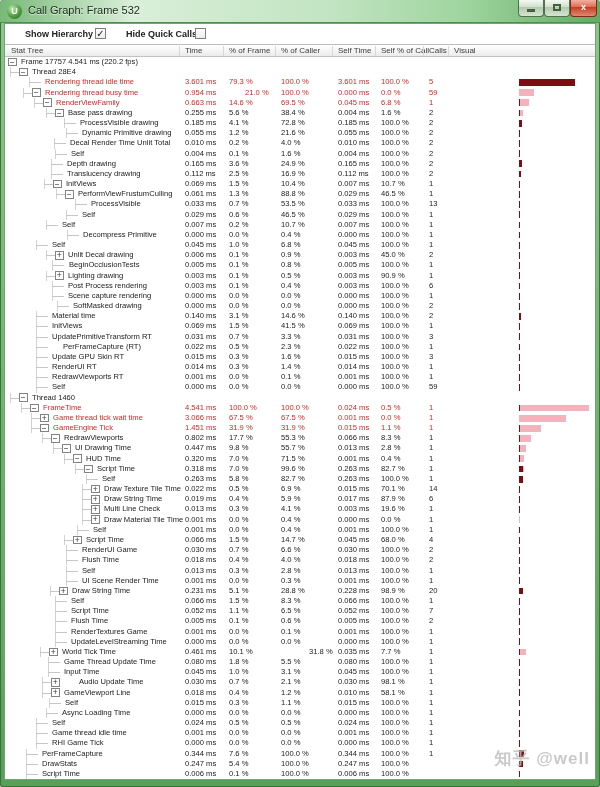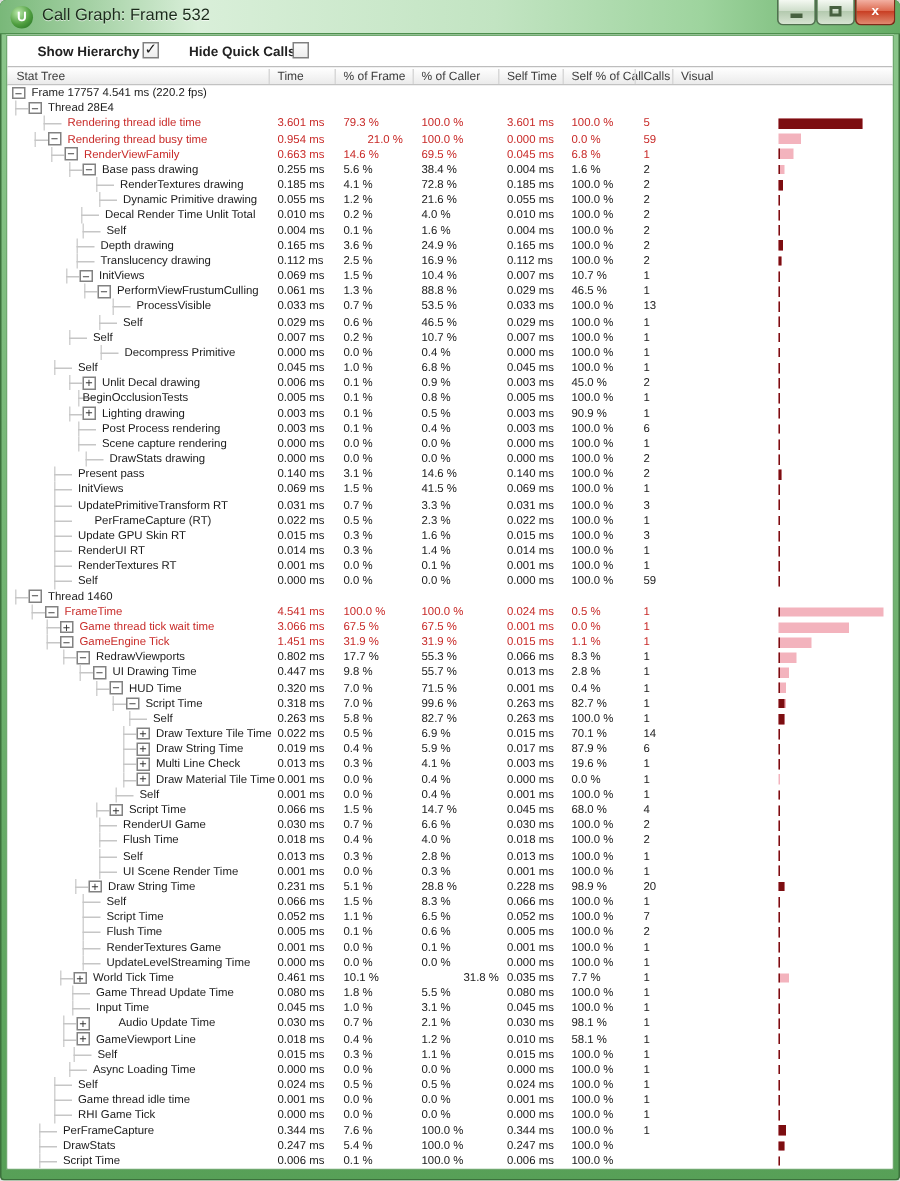--- a/index.html
+++ b/index.html
@@ -153,21 +153,21 @@
           <span class="cell" style="left: 333px;">0.004 ms</span>
           <span class="cell" style="left: 376px;">1.6 %</span>
           <span class="cell" style="left: 424px;">2</span>
           <span class="bar" style="left: 514px; width: 3.9px;">
             <i style="width: 1px;"></i>
           </span>
         </div>
         <div class="row" style="top: 61.02px;">
           <span class="stub" style="left: 59px;"></span>
           <span class="dash" style="left: 59px; width: 12px;"></span>
-          <span class="lbl" style="left: 75px;">RenderTextures drawing</span>
+          <span class="lbl" style="left: 75px;">ProcessVisible drawing</span>
           <span class="cell" style="left: 180px;">0.185 ms</span>
           <span class="cell" style="left: 224px;">4.1 %</span>
           <span class="cell" style="left: 276px;">72.8 %</span>
           <span class="cell" style="left: 333px;">0.185 ms</span>
           <span class="cell" style="left: 376px;">100.0 %</span>
           <span class="cell" style="left: 424px;">2</span>
           <span class="bar" style="left: 514px; width: 2.9px;">
             <i style="width: 2.9px;"></i>
           </span>
         </div>
@@ -352,21 +352,21 @@
           <span class="cell" style="left: 333px;">0.003 ms</span>
           <span class="cell" style="left: 376px;">45.0 %</span>
           <span class="cell" style="left: 424px;">2</span>
           <span class="bar" style="left: 514px; width: 1.4px;">
             <i style="width: 1px;"></i>
           </span>
         </div>
         <div class="row" style="top: 203.4px;">
           <span class="stub" style="left: 47px;"></span>
           <span class="dash" style="left: 47px; width: 12px;"></span>
-          <span class="lbl" style="left: 50px;">BeginOcclusionTests</span>
+          <span class="lbl" style="left: 64px;">BeginOcclusionTests</span>
           <span class="cell" style="left: 180px;">0.005 ms</span>
           <span class="cell" style="left: 224px;">0.1 %</span>
           <span class="cell" style="left: 276px;">0.8 %</span>
           <span class="cell" style="left: 333px;">0.005 ms</span>
           <span class="cell" style="left: 376px;">100.0 %</span>
           <span class="cell" style="left: 424px;">1</span>
           <span class="bar" style="left: 514px; width: 1.4px;">
             <i style="width: 1.4px;"></i>
           </span>
         </div>
@@ -409,35 +409,35 @@
           <span class="cell" style="left: 333px;">0.000 ms</span>
           <span class="cell" style="left: 376px;">100.0 %</span>
           <span class="cell" style="left: 424px;">1</span>
           <span class="bar" style="left: 514px; width: 1.4px;">
             <i style="width: 1.4px;"></i>
           </span>
         </div>
         <div class="row" style="top: 244.08px;">
           <span class="stub" style="left: 52px;"></span>
           <span class="dash" style="left: 52px; width: 12px;"></span>
-          <span class="lbl" style="left: 68px;">DrawStats drawing</span>
+          <span class="lbl" style="left: 68px;">SoftMasked drawing</span>
           <span class="cell" style="left: 180px;">0.000 ms</span>
           <span class="cell" style="left: 224px;">0.0 %</span>
           <span class="cell" style="left: 276px;">0.0 %</span>
           <span class="cell" style="left: 333px;">0.000 ms</span>
           <span class="cell" style="left: 376px;">100.0 %</span>
           <span class="cell" style="left: 424px;">2</span>
           <span class="bar" style="left: 514px; width: 1.4px;">
             <i style="width: 1.4px;"></i>
           </span>
         </div>
         <div class="row" style="top: 254.25px;">
           <span class="stub" style="left: 31px;"></span>
           <span class="dash" style="left: 31px; width: 12px;"></span>
-          <span class="lbl" style="left: 47px;">Present pass</span>
+          <span class="lbl" style="left: 47px;">Material time</span>
           <span class="cell" style="left: 180px;">0.140 ms</span>
           <span class="cell" style="left: 224px;">3.1 %</span>
           <span class="cell" style="left: 276px;">14.6 %</span>
           <span class="cell" style="left: 333px;">0.140 ms</span>
           <span class="cell" style="left: 376px;">100.0 %</span>
           <span class="cell" style="left: 424px;">2</span>
           <span class="bar" style="left: 514px; width: 2.2px;">
             <i style="width: 2.2px;"></i>
           </span>
         </div>
@@ -507,21 +507,21 @@
           <span class="cell" style="left: 333px;">0.014 ms</span>
           <span class="cell" style="left: 376px;">100.0 %</span>
           <span class="cell" style="left: 424px;">1</span>
           <span class="bar" style="left: 514px; width: 1.4px;">
             <i style="width: 1.4px;"></i>
           </span>
         </div>
         <div class="row" style="top: 315.27px;">
           <span class="stub" style="left: 31px;"></span>
           <span class="dash" style="left: 31px; width: 12px;"></span>
-          <span class="lbl" style="left: 47px;">RenderTextures RT</span>
+          <span class="lbl" style="left: 47px;">RedrawViewports RT</span>
           <span class="cell" style="left: 180px;">0.001 ms</span>
           <span class="cell" style="left: 224px;">0.0 %</span>
           <span class="cell" style="left: 276px;">0.1 %</span>
           <span class="cell" style="left: 333px;">0.001 ms</span>
           <span class="cell" style="left: 376px;">100.0 %</span>
           <span class="cell" style="left: 424px;">1</span>
           <span class="bar" style="left: 514px; width: 1.4px;">
             <i style="width: 1.4px;"></i>
           </span>
         </div>
@@ -1071,13 +1071,14 @@
           <span class="cell" style="left: 333px;">0.006 ms</span>
           <span class="cell" style="left: 376px;">100.0 %</span>
           <span class="cell" style="left: 424px;"></span>
           <span class="bar" style="left: 514px; width: 1.4px;">
             <i style="width: 1.4px;"></i>
           </span>
         </div>
       </div>
   </div>
 
+  <div id="watermark">知乎 @well</div>
 </div>
 
 </body></html>

